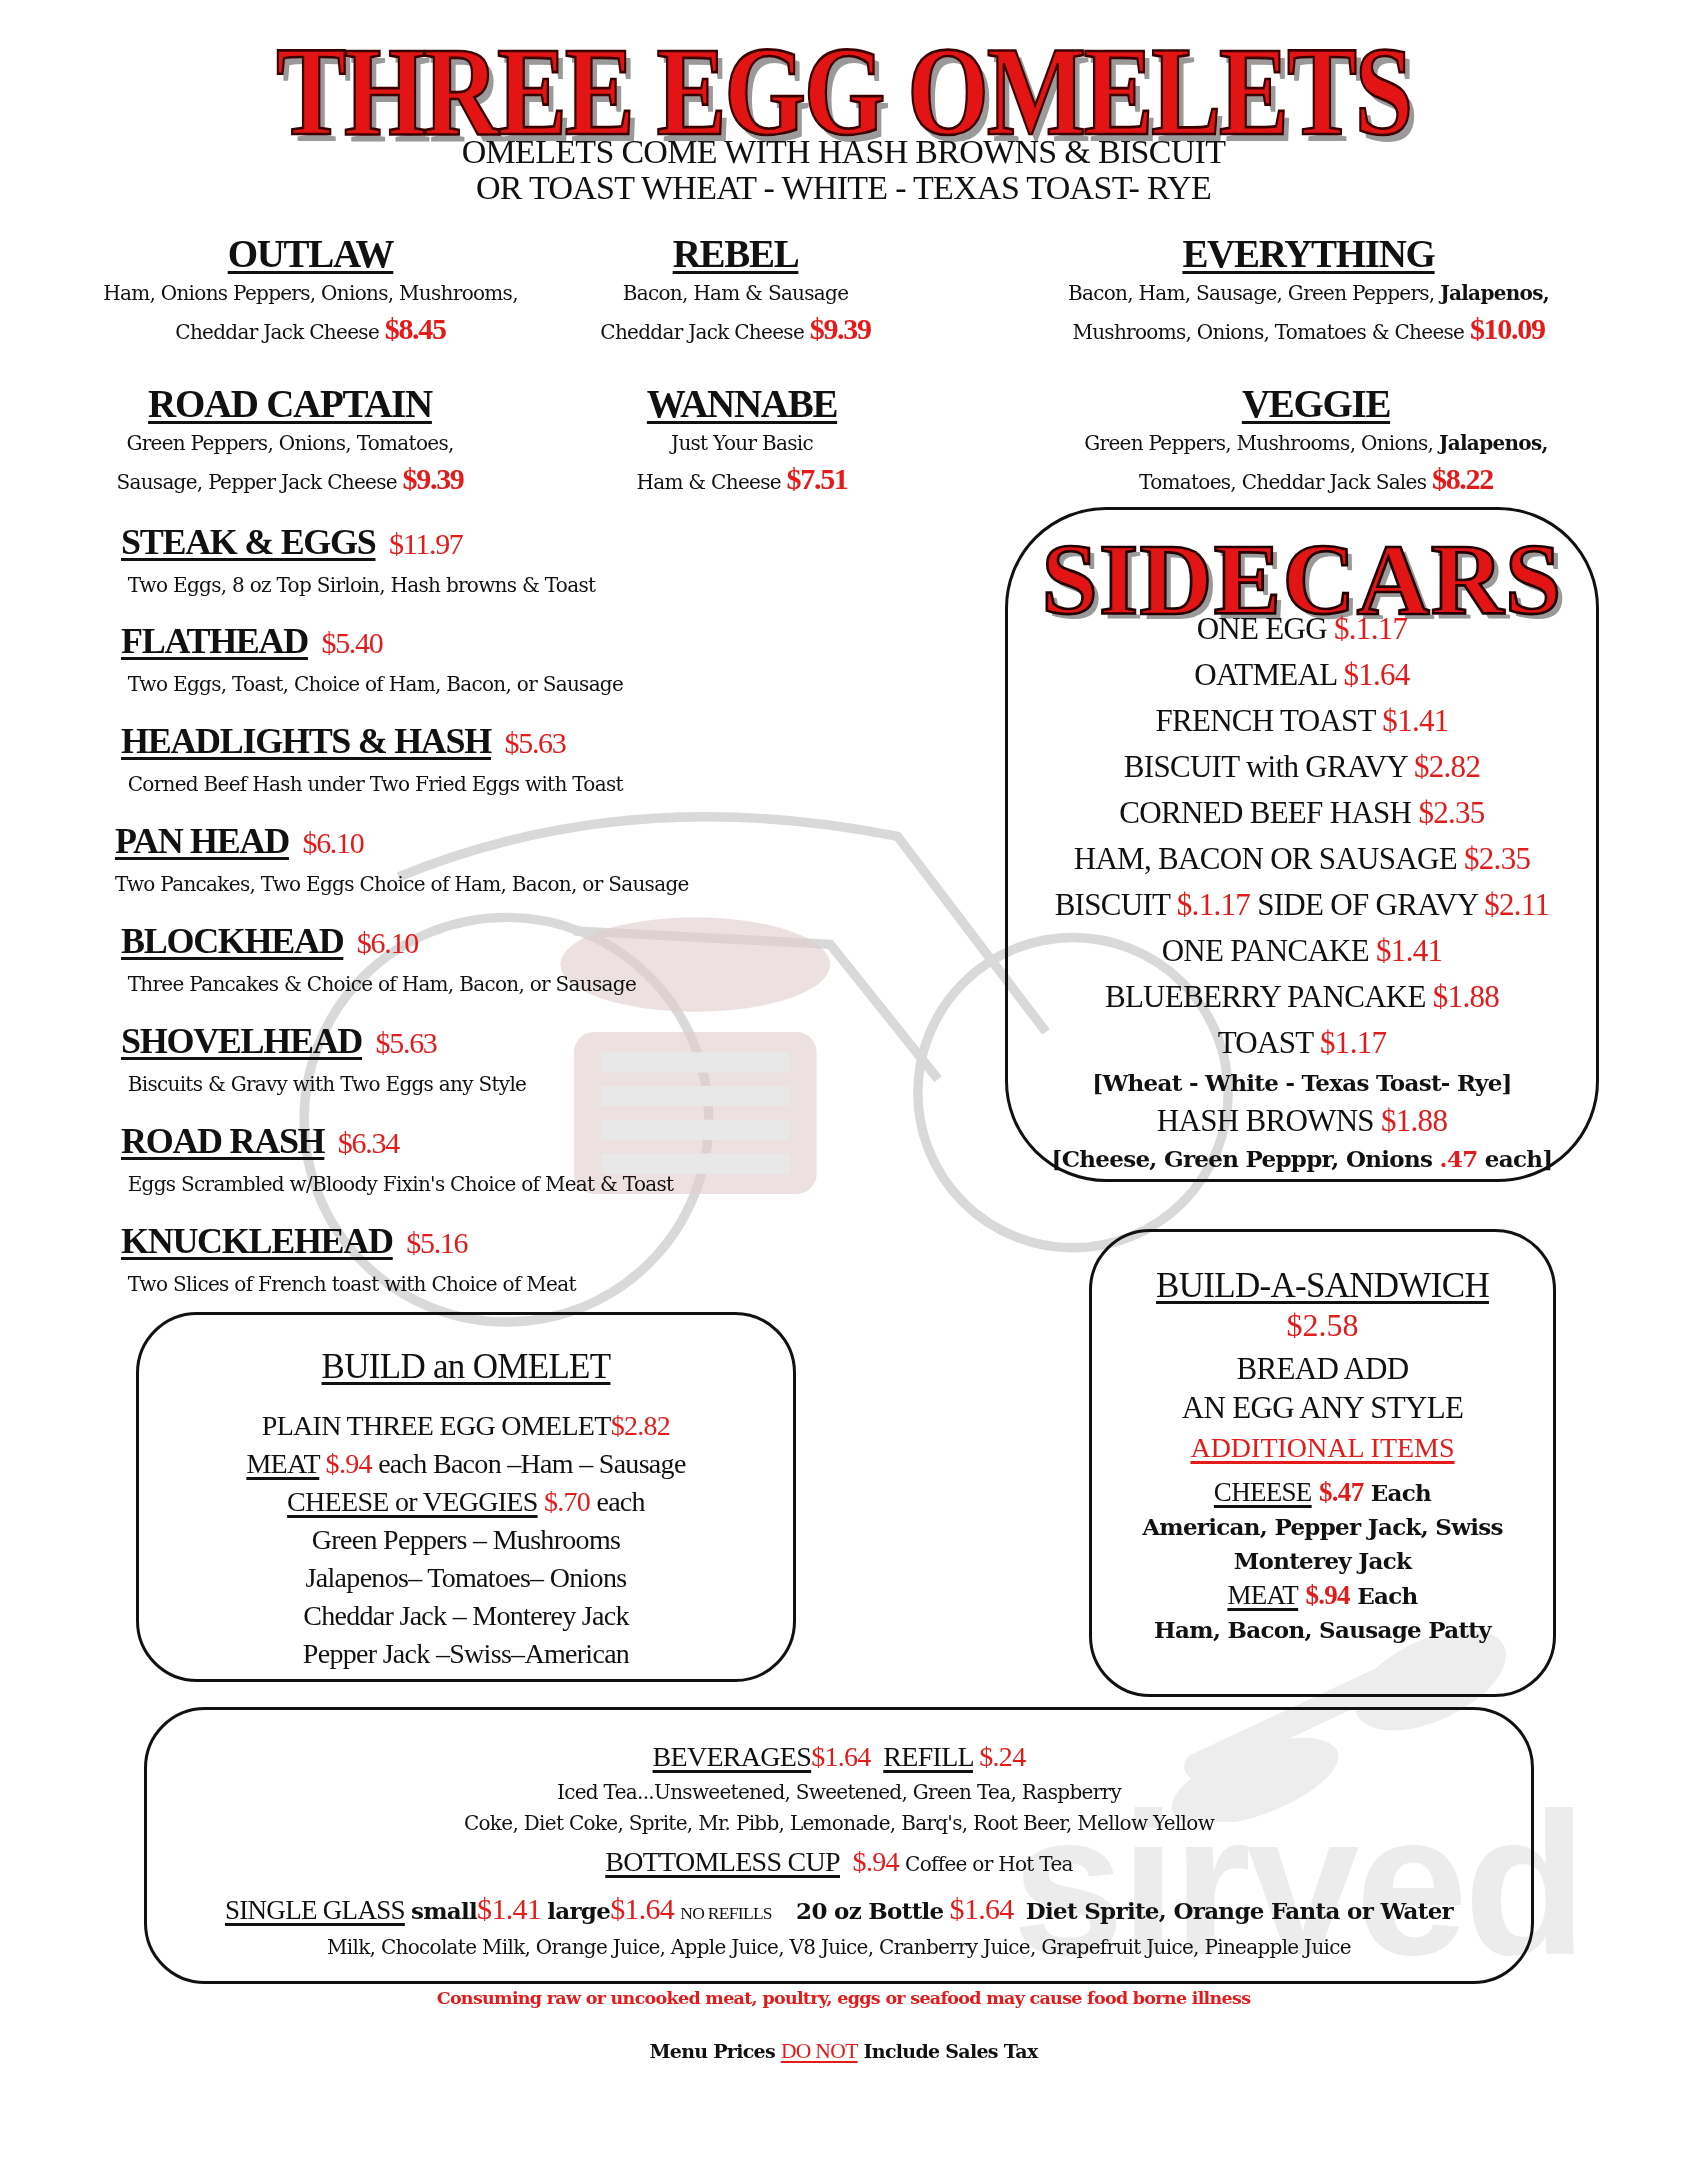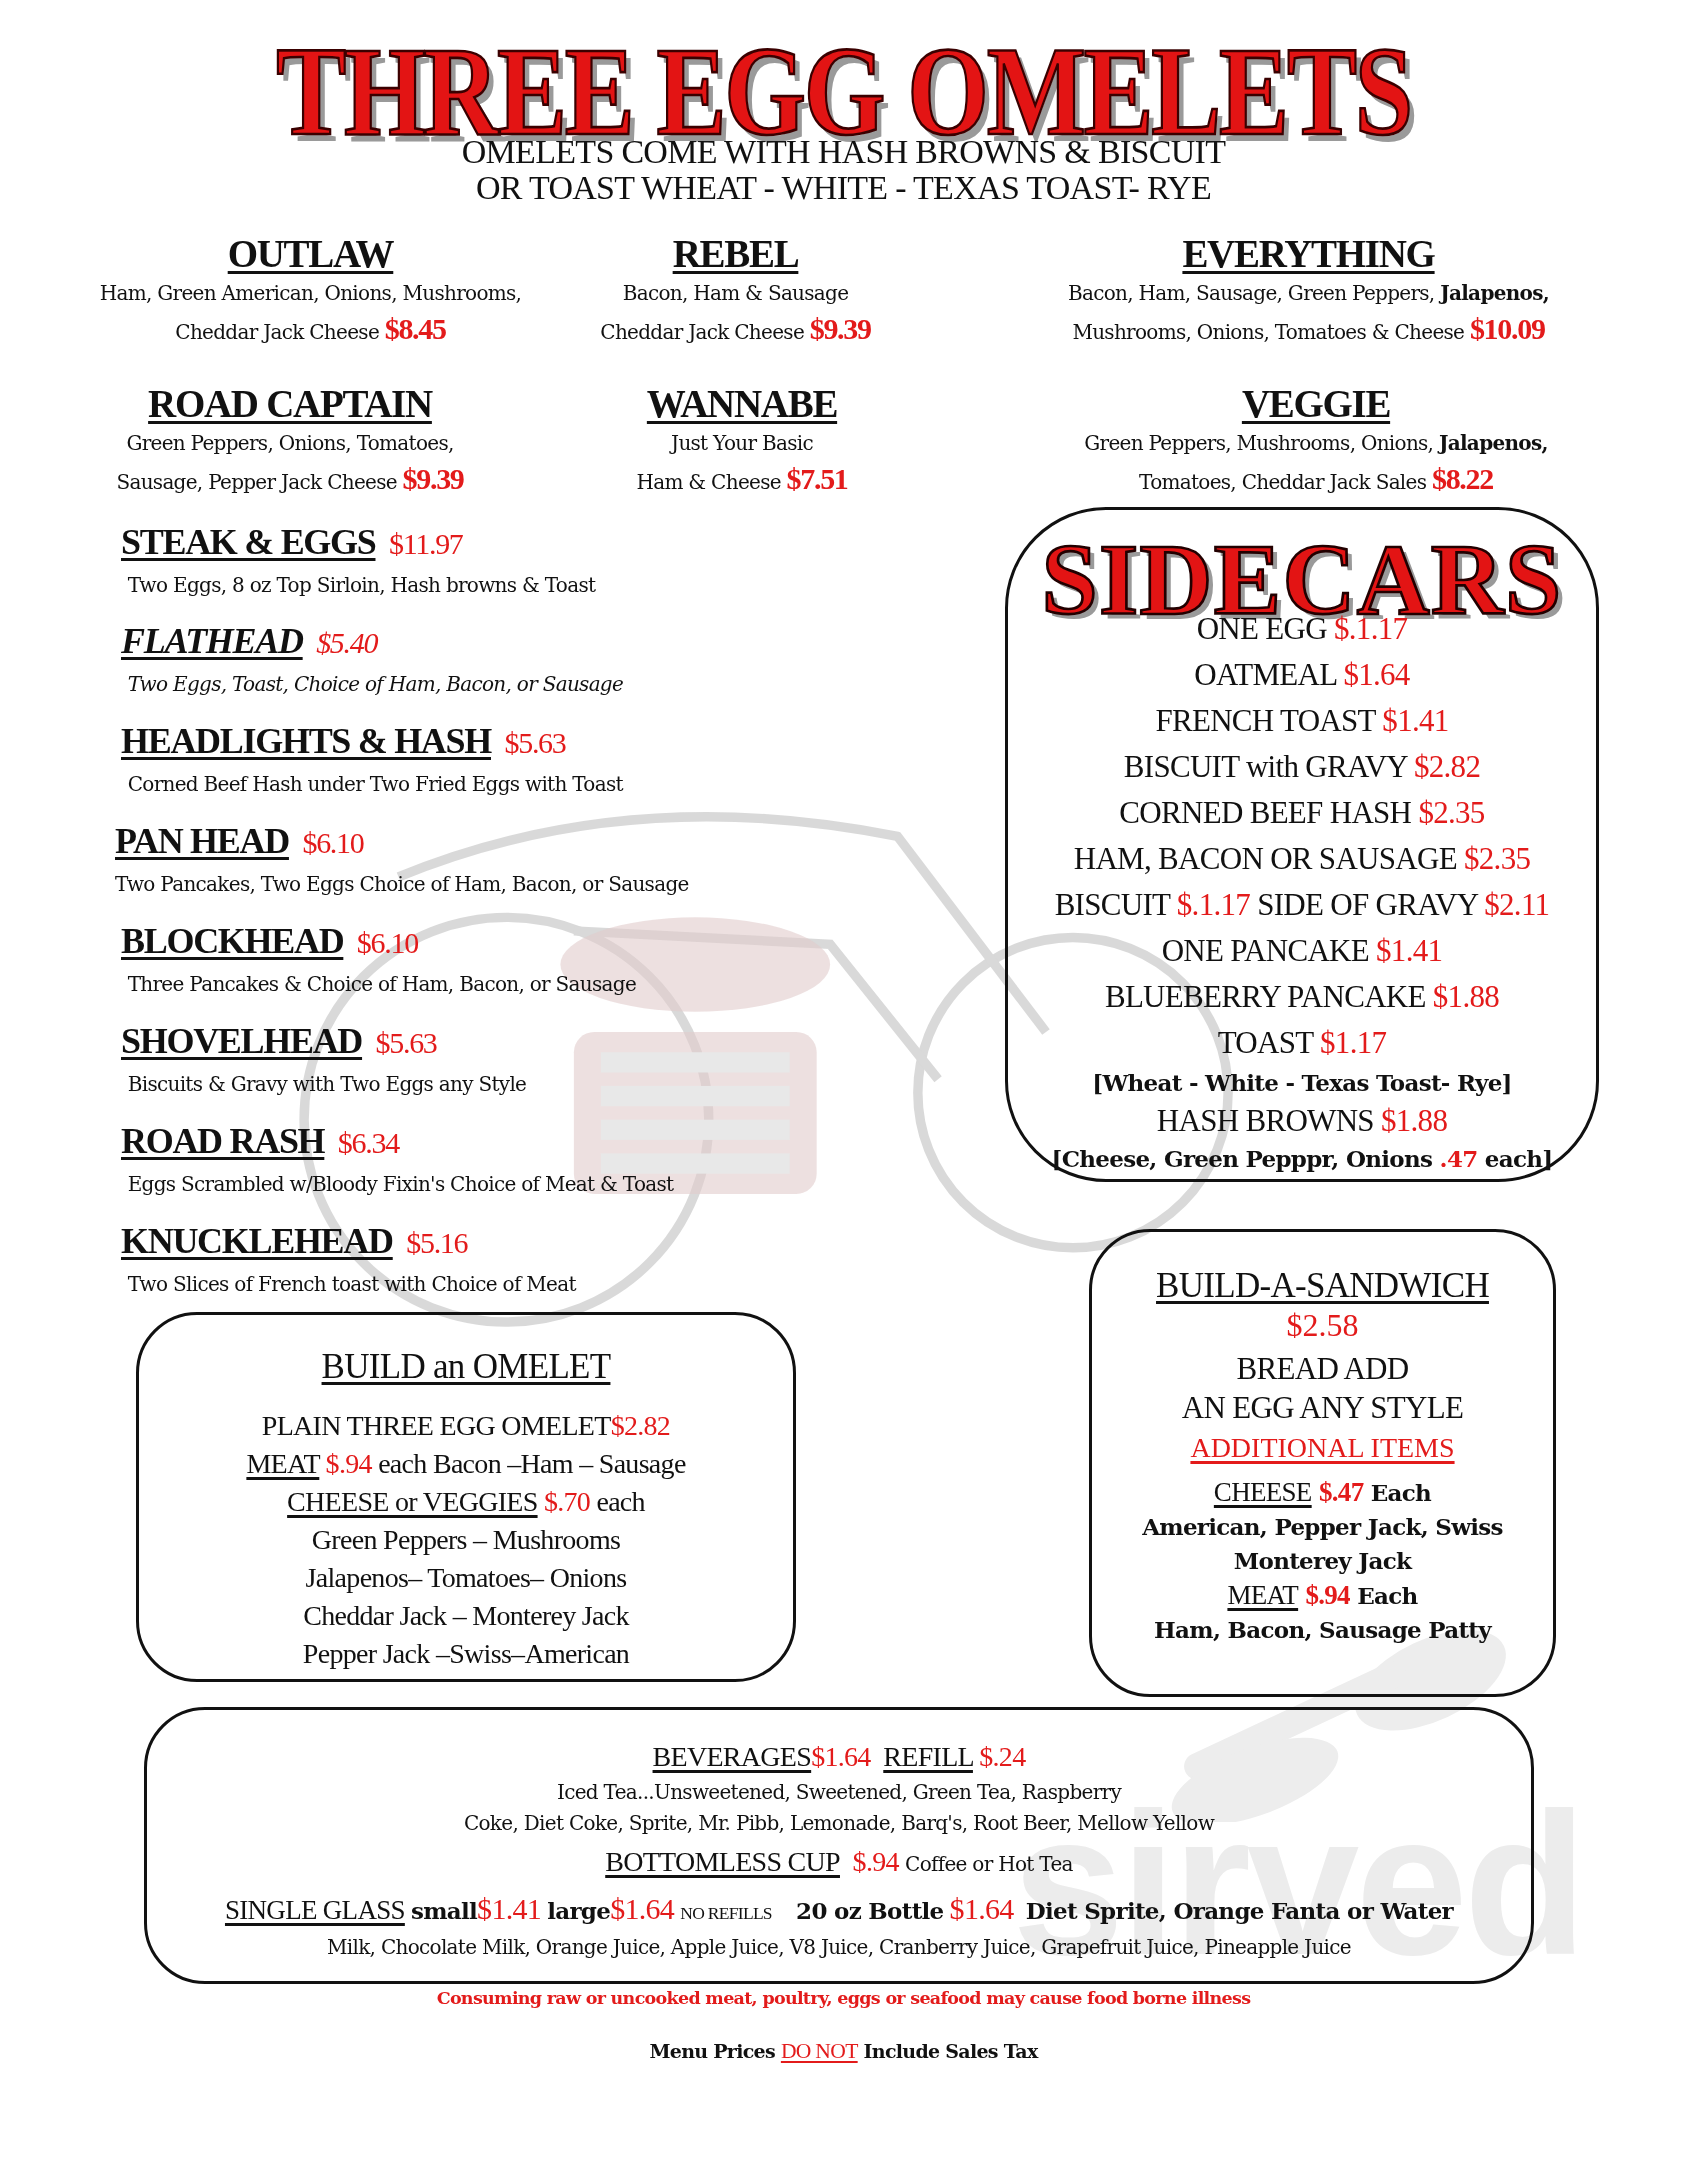--- a/index.html
+++ b/index.html
@@ -101,21 +101,21 @@
   </g>
 </svg>
 <div class="wm-sirved">sirved</div>
 
 <div class="abs main-title center">THREE EGG OMELETS</div>
 <div class="abs subtitle center" style="top:135px;">OMELETS COME WITH HASH BROWNS &amp; BISCUIT</div>
 <div class="abs subtitle center" style="top:171px;">OR TOAST WHEAT - WHITE - TEXAS TOAST- RYE</div>
 
 <div class="om" style="left:81px; top:233px; width:459px;">
   <div class="om-name"><span class="u">OUTLAW</span></div>
-  <div class="om-desc">Ham, Green American, Onions, Mushrooms,</div>
+  <div class="om-desc">Ham, Onions Peppers, Onions, Mushrooms,</div>
   <div class="om-desc"><span>Cheddar Jack Cheese</span> <span class="price-big">$8.45</span></div>
 </div>
 <div class="om" style="left:560px; top:233px; width:351px;">
   <div class="om-name"><span class="u">REBEL</span></div>
   <div class="om-desc">Bacon, Ham &amp; Sausage</div>
   <div class="om-desc"><span>Cheddar Jack Cheese</span> <span class="price-big">$9.39</span></div>
 </div>
 <div class="om" style="left:1005px; top:233px; width:607px;">
   <div class="om-name"><span class="u">EVERYTHING</span></div>
   <div class="om-desc"><span>Bacon, Ham, Sausage, Green Peppers,</span> <b>Jalapenos,</b></div>
@@ -135,21 +135,21 @@
 <div class="om" style="left:1026px; top:383px; width:580px;">
   <div class="om-name"><span class="u">VEGGIE</span></div>
   <div class="om-desc"><span>Green Peppers, Mushrooms, Onions,</span> <b>Jalapenos,</b></div>
   <div class="om-desc"><span>Tomatoes, Cheddar Jack Sales</span> <span class="price-big">$8.22</span></div>
 </div>
 
 <div class="sp" style="top:524px;">
   <span class="sp-name u">STEAK &amp; EGGS</span><span class="sp-price">$11.97</span>
   <div class="sp-desc">Two Eggs, 8 oz Top Sirloin, Hash browns &amp; Toast</div>
 </div>
-<div class="sp" style="top:623px;font-style:italic;">
+<div class="sp" style="top:623px;">
   <span class="sp-name u">FLATHEAD</span><span class="sp-price">$5.40</span>
   <div class="sp-desc">Two Eggs, Toast, Choice of Ham, Bacon, or Sausage</div>
 </div>
 <div class="sp" style="top:723px;">
   <span class="sp-name u">HEADLIGHTS &amp; HASH</span><span class="sp-price">$5.63</span>
   <div class="sp-desc">Corned Beef Hash under Two Fried Eggs with Toast</div>
 </div>
 <div class="sp" style="top:823px; left:115px;">
   <span class="sp-name u">PAN HEAD</span><span class="sp-price">$6.10</span>
   <div class="sp-desc" style="margin-left:0;">Two Pancakes, Two Eggs Choice of Ham, Bacon, or Sausage</div>

